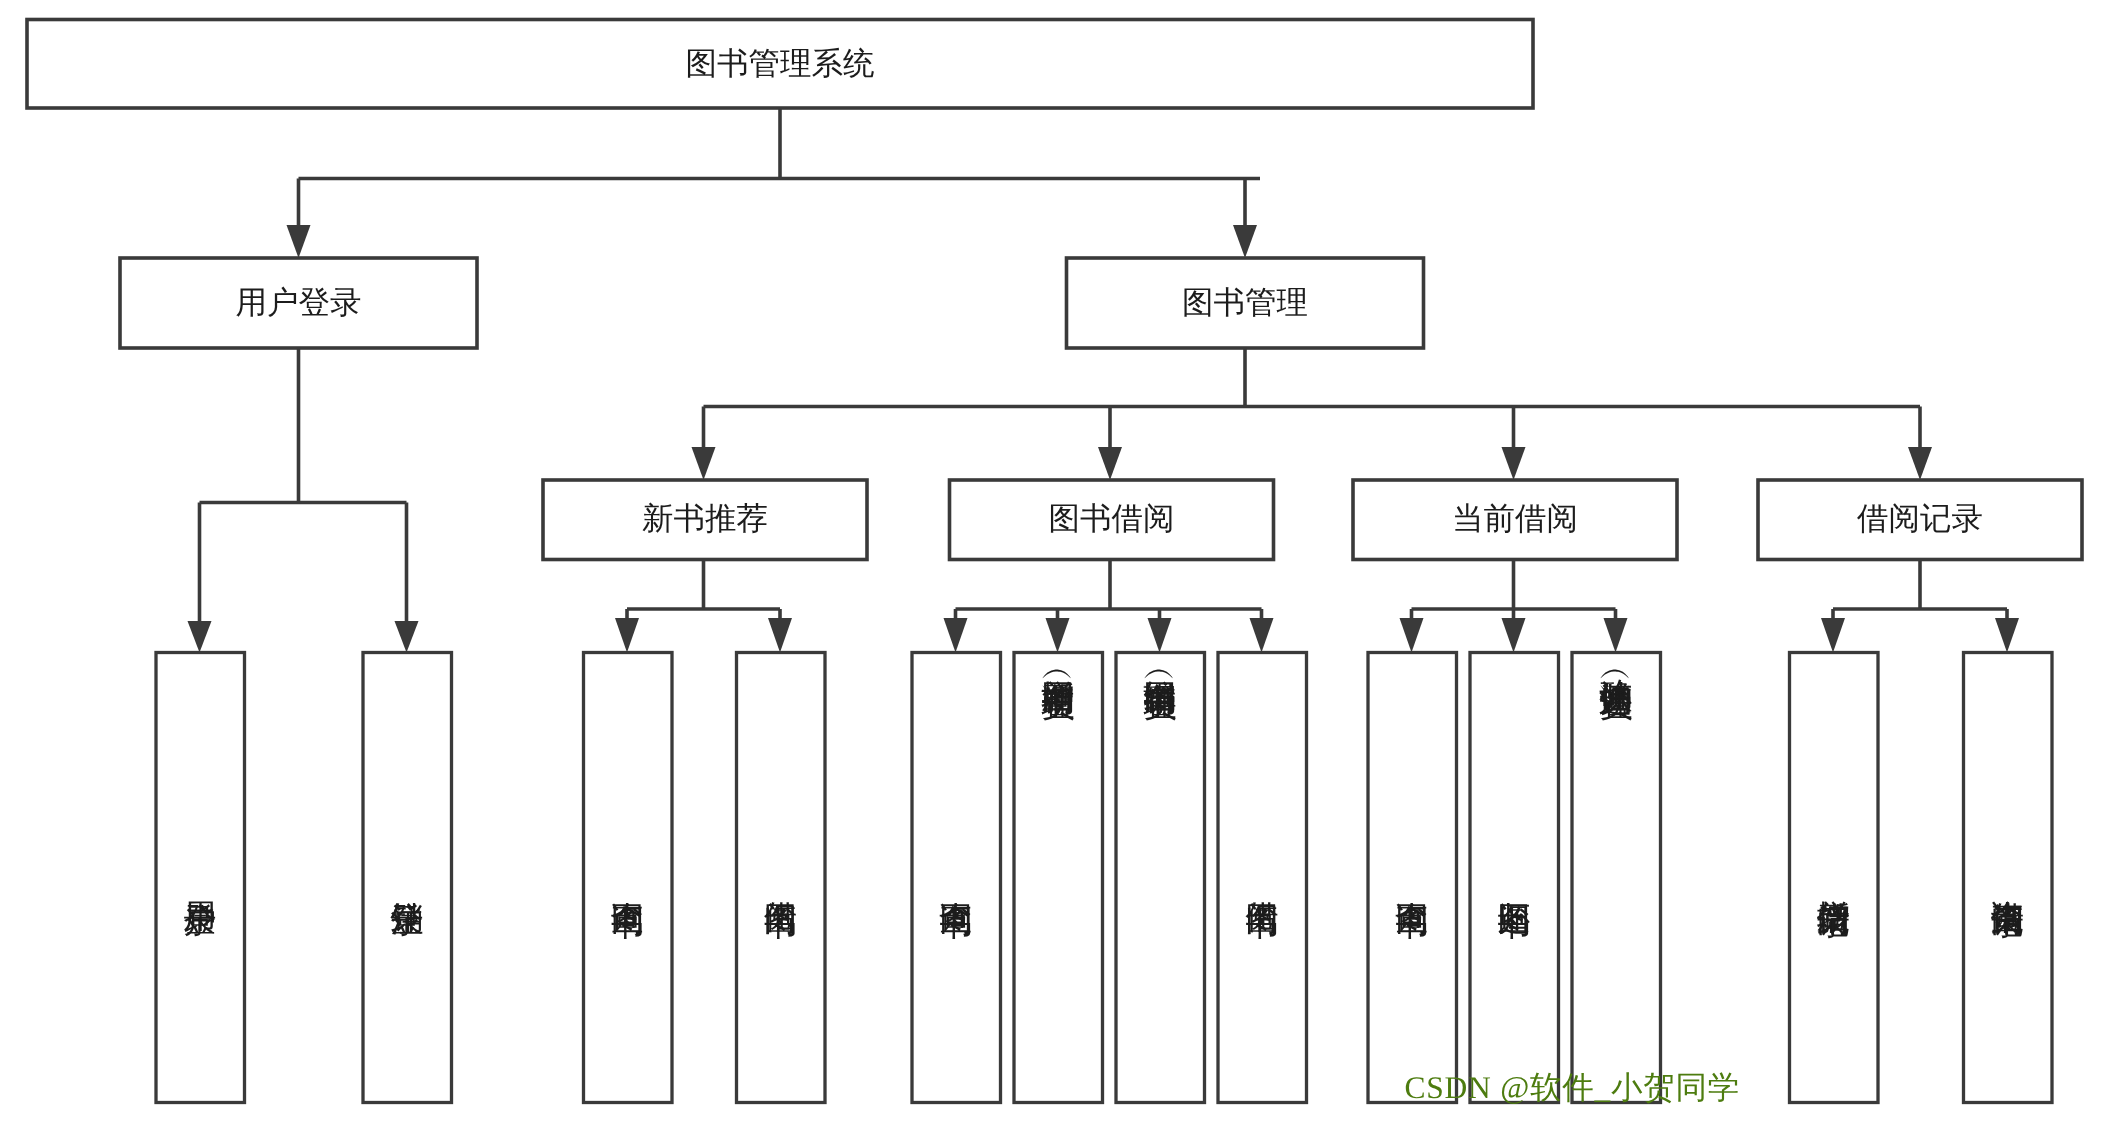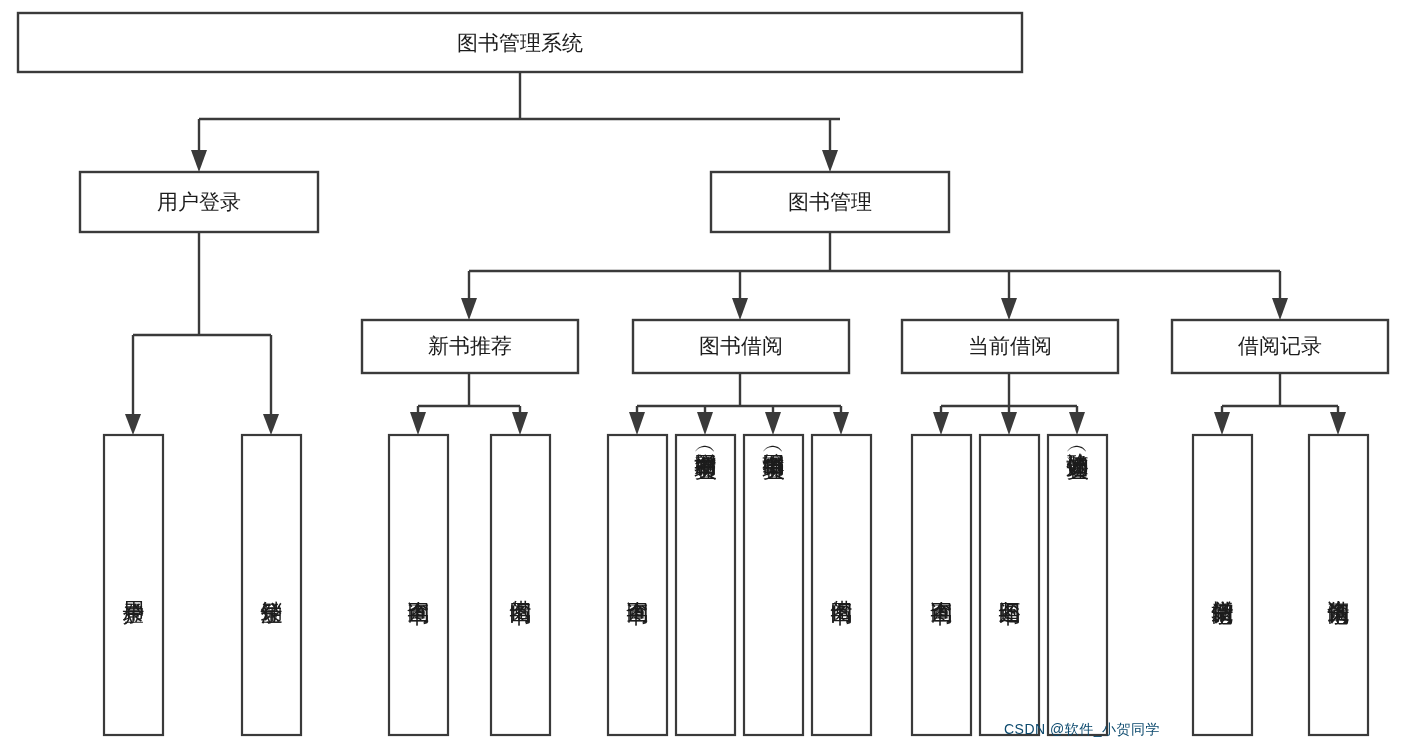--- a/index.html
+++ b/index.html
@@ -70,23 +70,23 @@
     line-height: 1.08;
     color: #1c1c1c;
     letter-spacing: 1px;
     text-align: center;
     white-space: nowrap;
   }
   .watermark {
     position: absolute;
     right: 14px;
     bottom: 8px;
-    font-family: Liberation Sans, sans-serif;
-    font-size: 14px;
-    color: #0c4a6e;
+    font-family: Liberation Serif, serif;
+    font-size: 21px;
+    color: #4d7c0f;
     letter-spacing: 0.5px;
     white-space: nowrap;
   }
 </style>
 </head>
 <body>
 
 <div id="diagram-root">
 
   <svg id="chart-svg" viewBox="0 0 1405 747">

